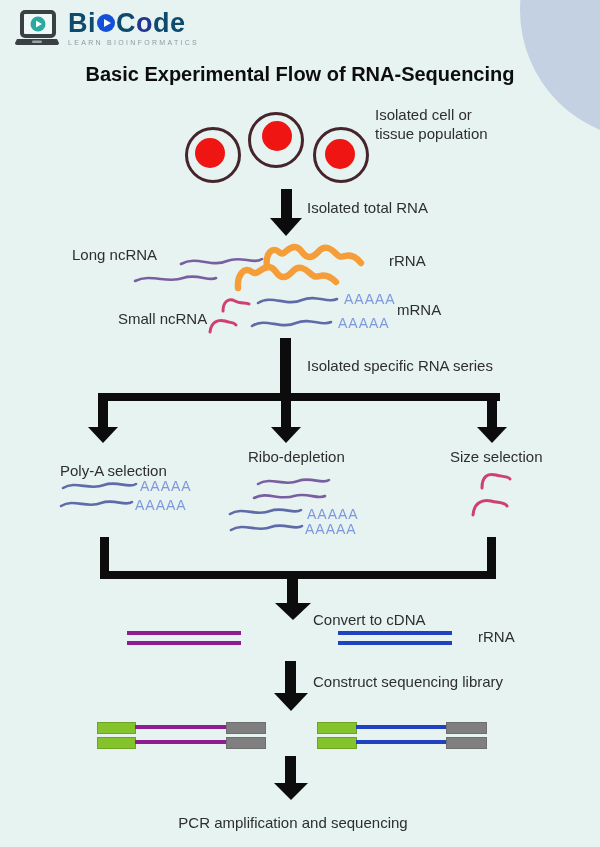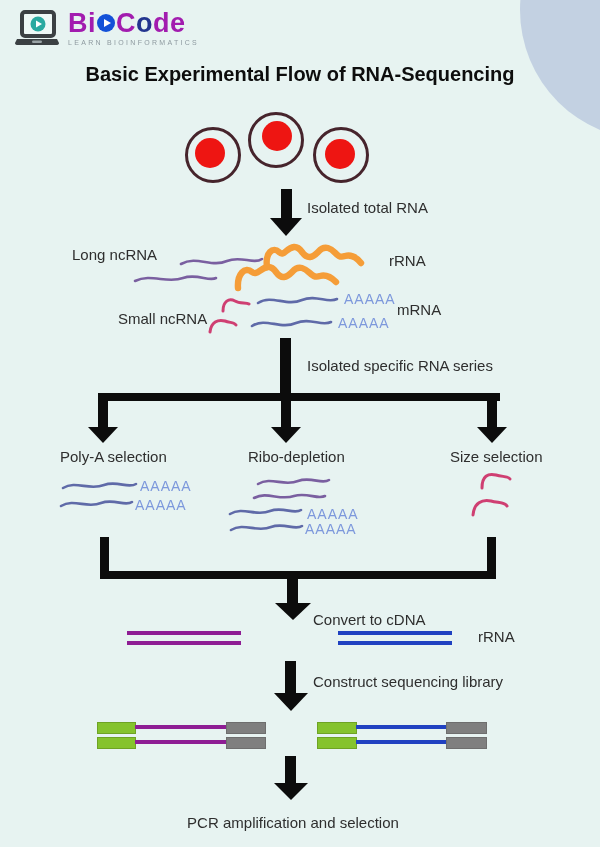--- a/index.html
+++ b/index.html
@@ -5,21 +5,21 @@
   html,body{margin:0;padding:0;}
   body{font-family:"Liberation Sans","DejaVu Sans",sans-serif;background:#cfd8dc;}
   .canvas{position:relative;width:600px;height:847px;background:#e7f3f1;overflow:hidden;}
 
   
   .decor-circle{position:absolute;left:520px;top:-120px;width:260px;height:260px;border-radius:50%;background:#c3d1e2;}
 
   
   .logo{position:absolute;left:13px;top:10px;display:flex;align-items:flex-start;gap:7px;z-index:2;}
   .brand{font-size:27px;font-weight:bold;letter-spacing:.5px;line-height:27px;white-space:nowrap;}
-  .brand .teal{color:#a21caf;}
+  .brand .teal{color:#0c4a6e;}
   .brand .navy{color:#23358f;}
   .play-o{display:inline-block;width:18px;height:18px;border-radius:50%;background:#1351d8;position:relative;vertical-align:baseline;margin:0 1px;}
   .play-o::after{content:"";position:absolute;left:7px;top:5px;width:0;height:0;border-left:7px solid #fff;border-top:4.5px solid transparent;border-bottom:4.5px solid transparent;}
   .tagline{font-size:7px;letter-spacing:2.3px;color:#8e9aa0;margin-top:2px;white-space:nowrap;}
 
   .page-title{position:absolute;left:0;top:63px;width:600px;text-align:center;font-size:20px;font-weight:bold;color:#0d0d0d;z-index:1;}
 
   
   .cell{position:absolute;width:50px;height:50px;border:3px solid #46242c;border-radius:50%;}
   .nucleus{position:absolute;width:30px;height:30px;border-radius:50%;background:#ee1512;}
@@ -70,20 +70,24 @@
 
   <div class="cell" style="left:185px;top:127px;">
     <div class="nucleus" style="left:7px;top:8px;"></div>
   </div>
   <div class="cell" style="left:248px;top:112px;">
     <div class="nucleus" style="left:11px;top:6px;"></div>
   </div>
   <div class="cell" style="left:313px;top:127px;">
     <div class="nucleus" style="left:9px;top:9px;"></div>
   </div>
+  <div class="lbl" style="left:375px;top:105px;line-height:19px;">
+    <div>Isolated cell or</div>
+    <div>tissue population</div>
+  </div>
 
   <div class="varrow" style="left:270px;top:189px;width:32px;">
     <div class="shaft" style="width:11px;height:29px;"></div>
     <div class="head" style="border-left-width:16px;border-right-width:16px;border-top-width:18px;"></div>
   </div>
   <div class="lbl" style="left:307px;top:199px;">Isolated total RNA</div>
 
   <div class="lbl" style="left:72px;top:246px;">Long ncRNA</div>
   <svg class="strand wave-purple" style="left:179px;top:252px;" width="86" height="18" viewBox="0 0 86 18">
       <path d="M2,12 C18,3 32,16 48,9 C62,3 74,13 83,7"></path>
@@ -128,21 +132,21 @@
   </div>
   <div class="varrow" style="left:270px;top:401px;width:31px;">
     <div class="shaft" style="width:10px;height:26px;"></div>
     <div class="head" style="border-left-width:15.5px;border-right-width:15.5px;border-top-width:16px;"></div>
   </div>
   <div class="varrow" style="left:476px;top:401px;width:31px;">
     <div class="shaft" style="width:10px;height:26px;"></div>
     <div class="head" style="border-left-width:15.5px;border-right-width:15.5px;border-top-width:16px;"></div>
   </div>
 
-  <div class="lbl" style="left:60px;top:448px;">Poly-A selection</div>
+  <div class="lbl" style="left:60px;top:462px;">Poly-A selection</div>
   <div class="lbl" style="left:248px;top:448px;">Ribo-depletion</div>
   <div class="lbl" style="left:450px;top:448px;">Size selection</div>
 
   <svg class="strand wave-blue" style="left:61px;top:477px;" width="78" height="16" viewBox="0 0 78 16">
       <path d="M2,11 C15,3 28,14 43,8 C56,3 67,12 75,7"></path>
     </svg>
   <div class="polya" style="left:140px;top:478px;">AAAAA</div>
   <svg class="strand wave-blue" style="left:59px;top:495px;" width="76" height="16" viewBox="0 0 76 16">
       <path d="M2,11 C15,3 28,14 42,8 C55,3 66,12 73,7"></path>
     </svg>
@@ -202,15 +206,15 @@
   <div class="cdna-line-blue" style="left:356px;top:725px;width:91px;"></div>
   <div class="adapter-gray" style="left:446px;top:722px;width:39px;height:10px;"></div>
   <div class="adapter-green" style="left:317px;top:737px;width:38px;height:10px;"></div>
   <div class="cdna-line-blue" style="left:356px;top:740px;width:91px;"></div>
   <div class="adapter-gray" style="left:446px;top:737px;width:39px;height:10px;"></div>
 
   <div class="varrow" style="left:273px;top:756px;width:35px;">
     <div class="shaft" style="width:11px;height:27px;"></div>
     <div class="head" style="border-left-width:17.5px;border-right-width:17.5px;border-top-width:17px;"></div>
   </div>
-  <div class="lbl" style="left:0;top:814px;width:586px;text-align:center;">PCR amplification and selection</div>
+  <div class="lbl" style="left:0;top:814px;width:586px;text-align:center;">PCR amplification and sequencing</div>
 
 </div>
 
 </body></html>

